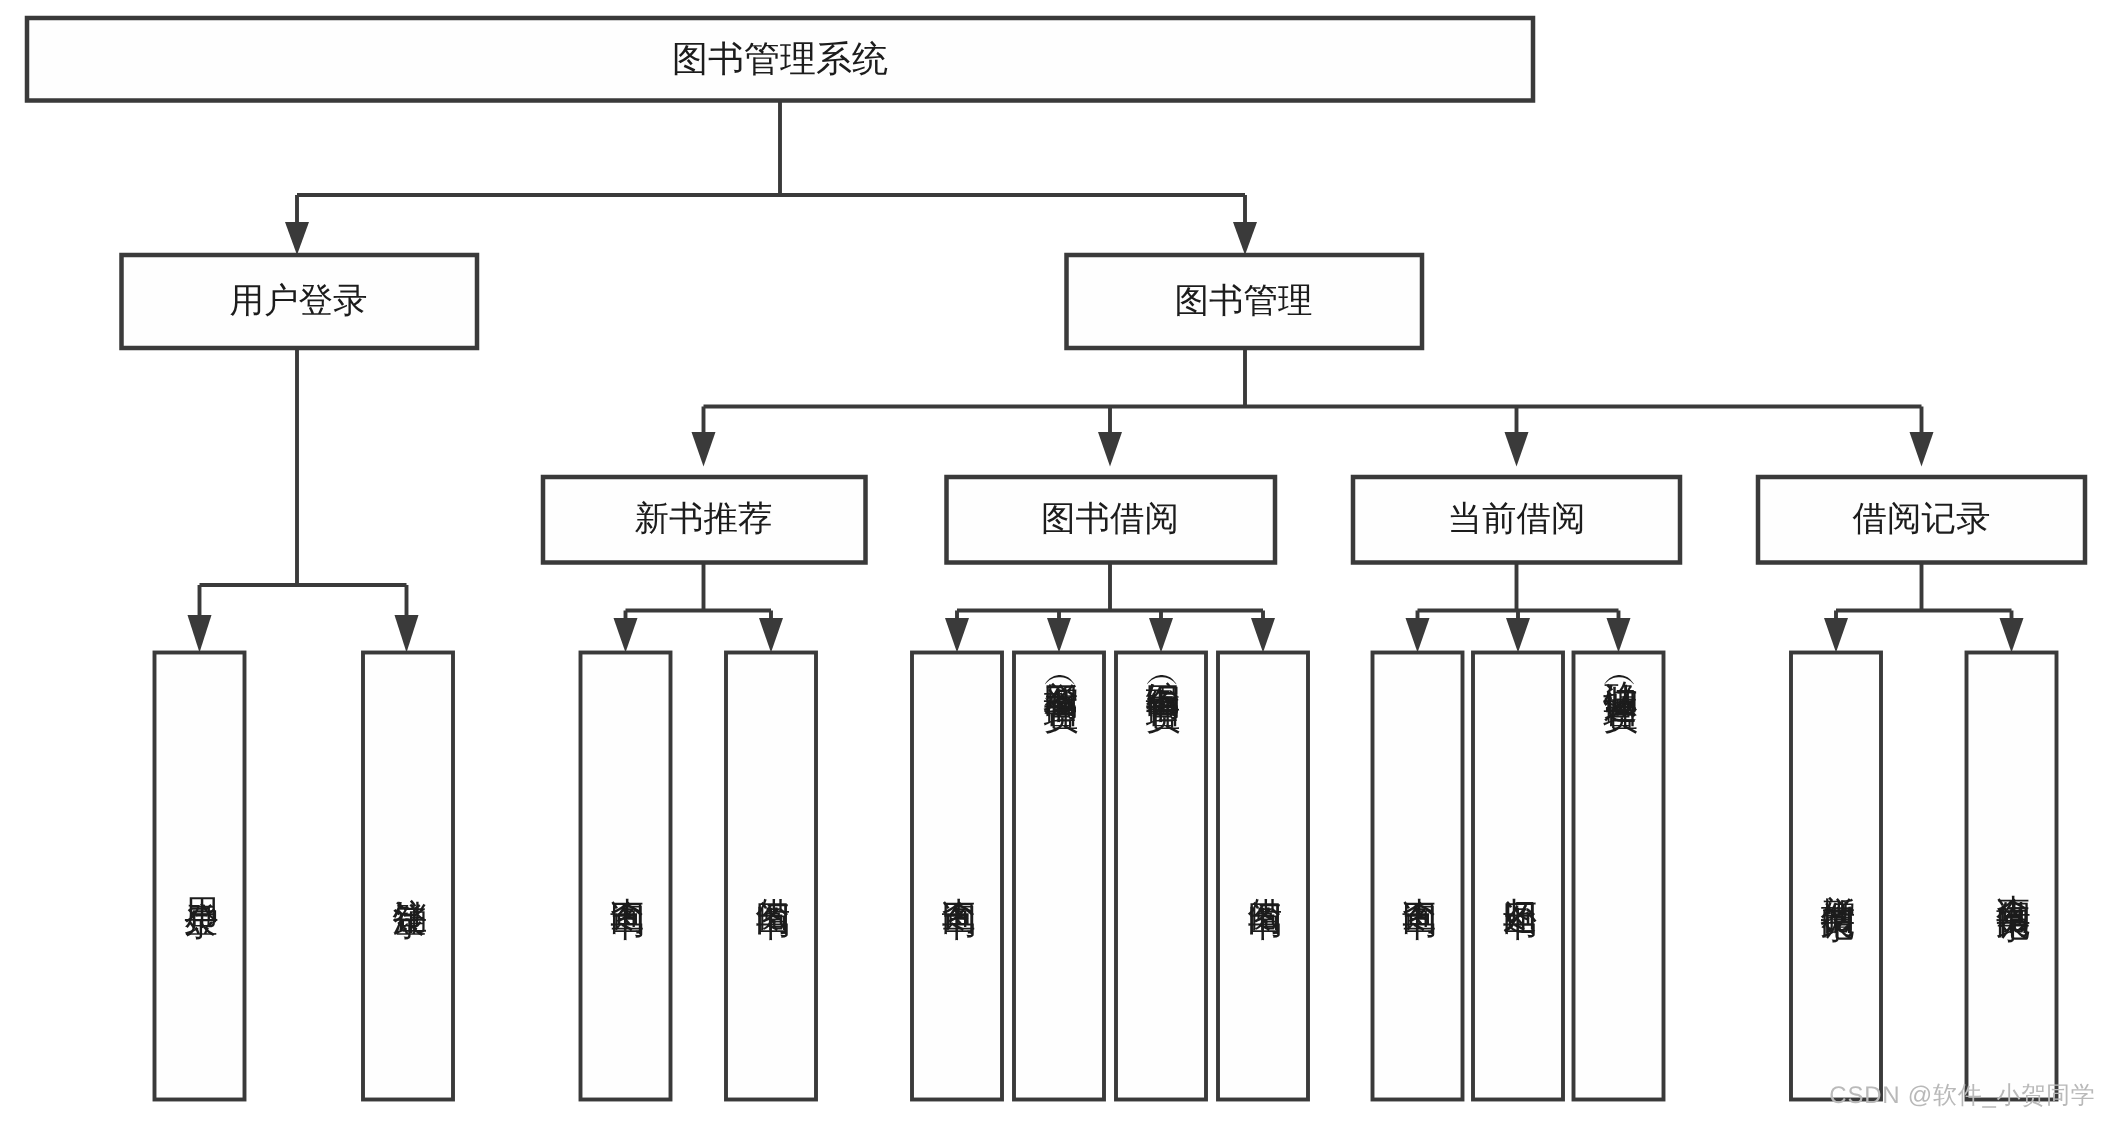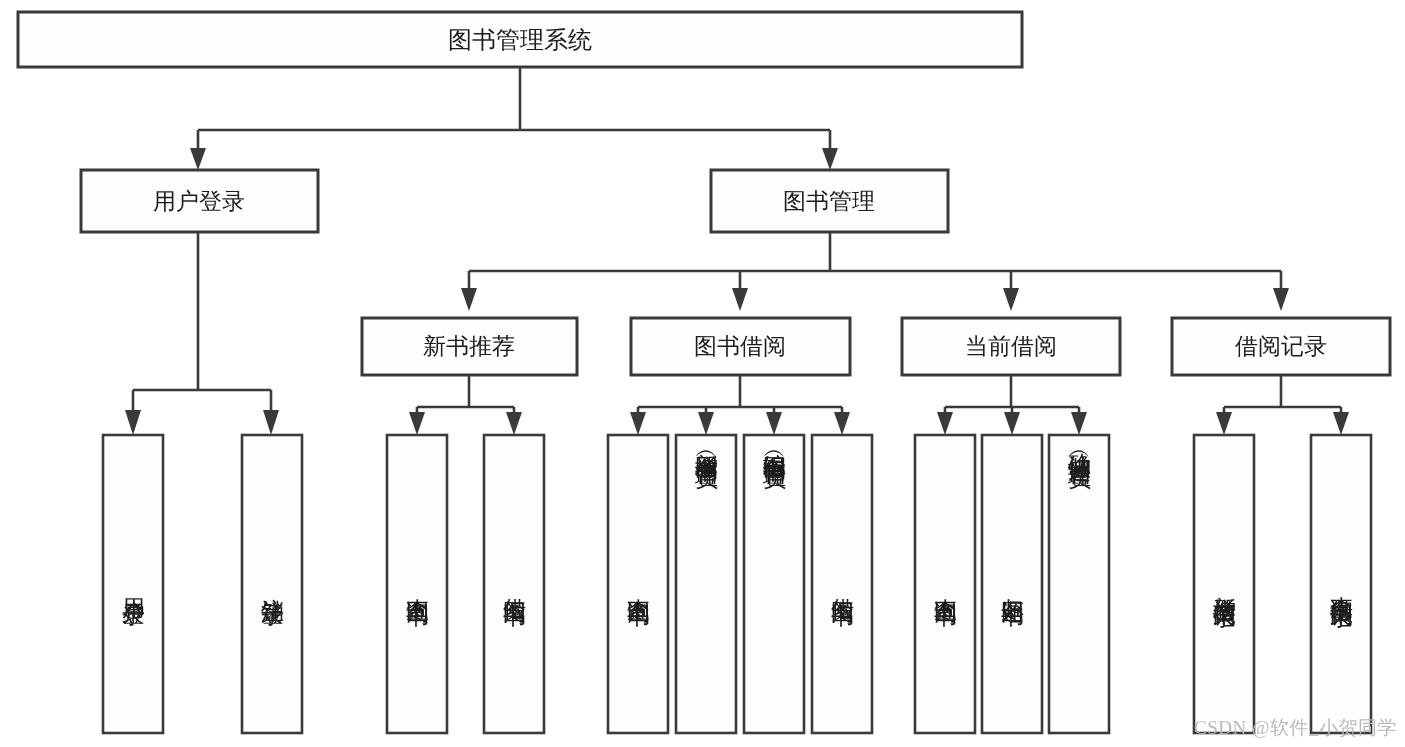--- a/index.html
+++ b/index.html
@@ -69,22 +69,22 @@
     line-height: 1.12;
     letter-spacing: 2px;
     color: #1c1c1c;
     white-space: nowrap;
     text-align: center;
   }
   .watermark {
     position: absolute;
     right: 8px;
     bottom: 6px;
-    font-family: Liberation Serif, serif;
-    font-size: 19px;
+    font-family: Liberation Sans, sans-serif;
+    font-size: 16px;
     color: #b9b9b9;
     letter-spacing: 0.5px;
     white-space: nowrap;
     text-align: center;
   }
 </style>
 </head>
 <body>
 
 <div id="diagram-root">

